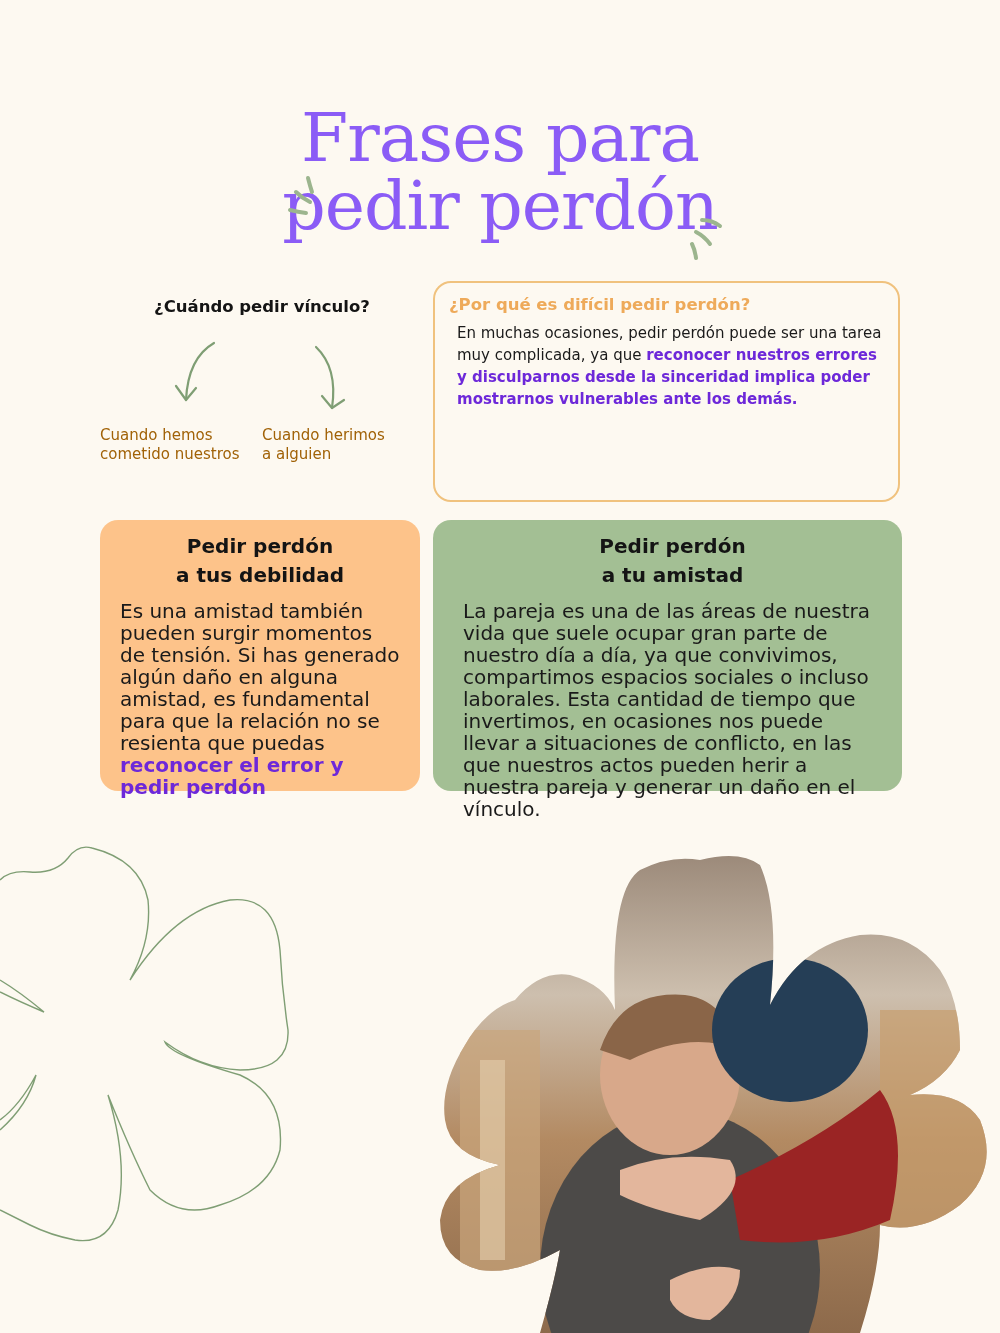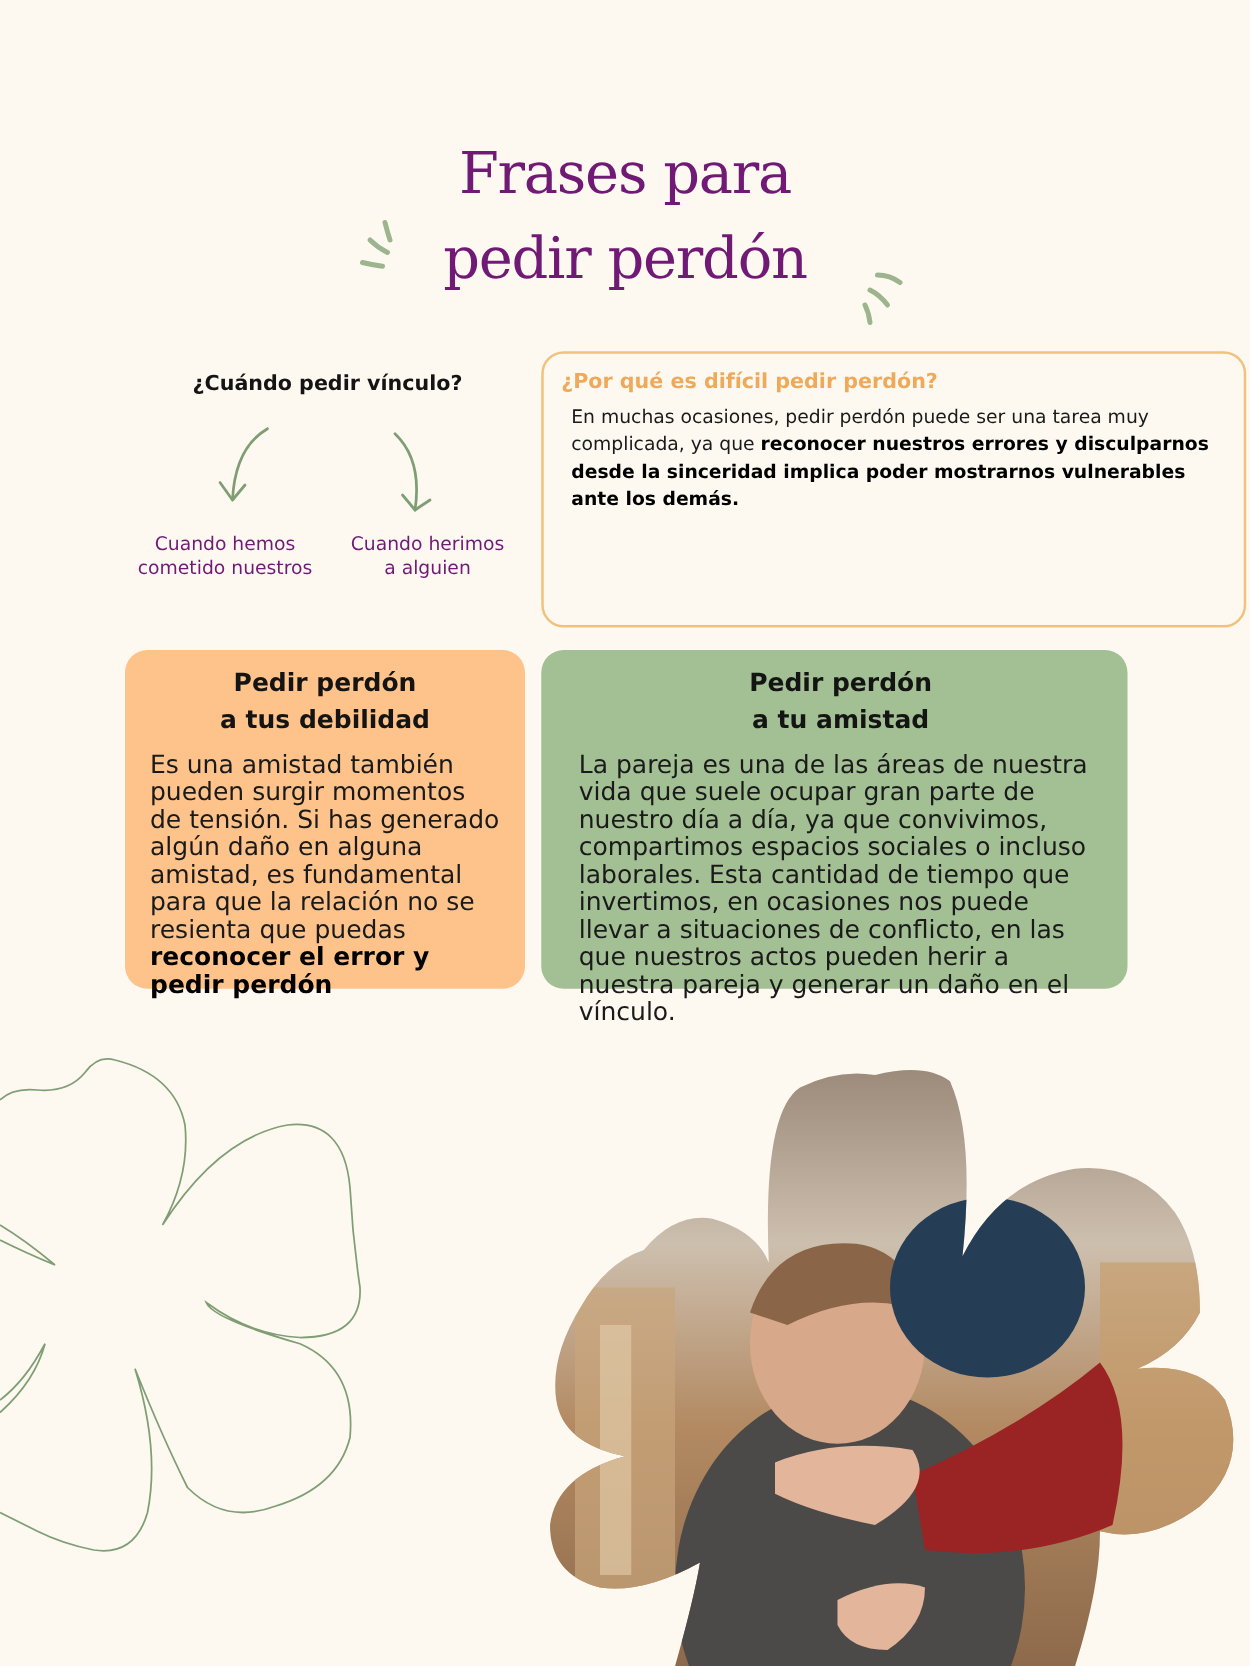--- a/index.html
+++ b/index.html
@@ -9,45 +9,45 @@
     font-family: "DejaVu Sans", sans-serif;
     color: #141414;
     position: relative;
     overflow: hidden;
   }
   .title {
     position: absolute;
     left: 0; right: 0; top: 104px;
     text-align: center;
     font-family: "DejaVu Serif", serif;
-    font-size: 46px;
+    font-size: 68px;
     line-height: 68px;
     font-weight: normal;
     letter-spacing: -1px;
-    color: #701a75;
+    color: #8b5cf6;
   }
   .sparkle { position: absolute; }
   .when-title {
     position: absolute; left: 100px; width: 324px; top: 297px;
     text-align: center; font-weight: bold; font-size: 16.5px;
   }
   .arrow { position: absolute; }
   .when-item {
-    position: absolute; text-align: center; font-size: 15px; line-height: 19px; color: #701a75;
+    position: absolute; text-align: left; font-size: 15px; line-height: 19px; color: #a16207;
   }
   .why-box {
-    position: absolute; left: 433px; top: 281px; width: 564px; height: 221px;
+    position: absolute; left: 433px; top: 281px; width: 467px; height: 221px;
     border: 2px solid #f0c27e; border-radius: 18px;
     background: #fdf9f1;
     padding: 12px 16px 12px 14px;
   }
   .why-title { color: #eeaa5a; font-weight: bold; font-size: 16.5px; margin-bottom: 8px; }
   .why-text { font-size: 15px; line-height: 22px; padding-left: 8px; color: #1a1a1a; }
   .why-text + .why-text { margin-top: 6px; }
-  b { font-weight: bold; color: #000000; }
+  b { font-weight: bold; color: #6d28d9; }
   .card {
     position: absolute; top: 520px; height: 271px; border-radius: 18px;
     padding: 12px 20px;
   }
   .card-orange { left: 100px; width: 320px; background: #fdc38a; }
   .card-green { left: 433px; width: 469px; background: #a3bf94; padding-left: 30px; }
   .card-title {
     text-align: center; font-weight: bold; font-size: 20px; line-height: 29px; margin-bottom: 10px;
   }
   .card-text { font-size: 20px; line-height: 22px; color: #1a1a1a; }

